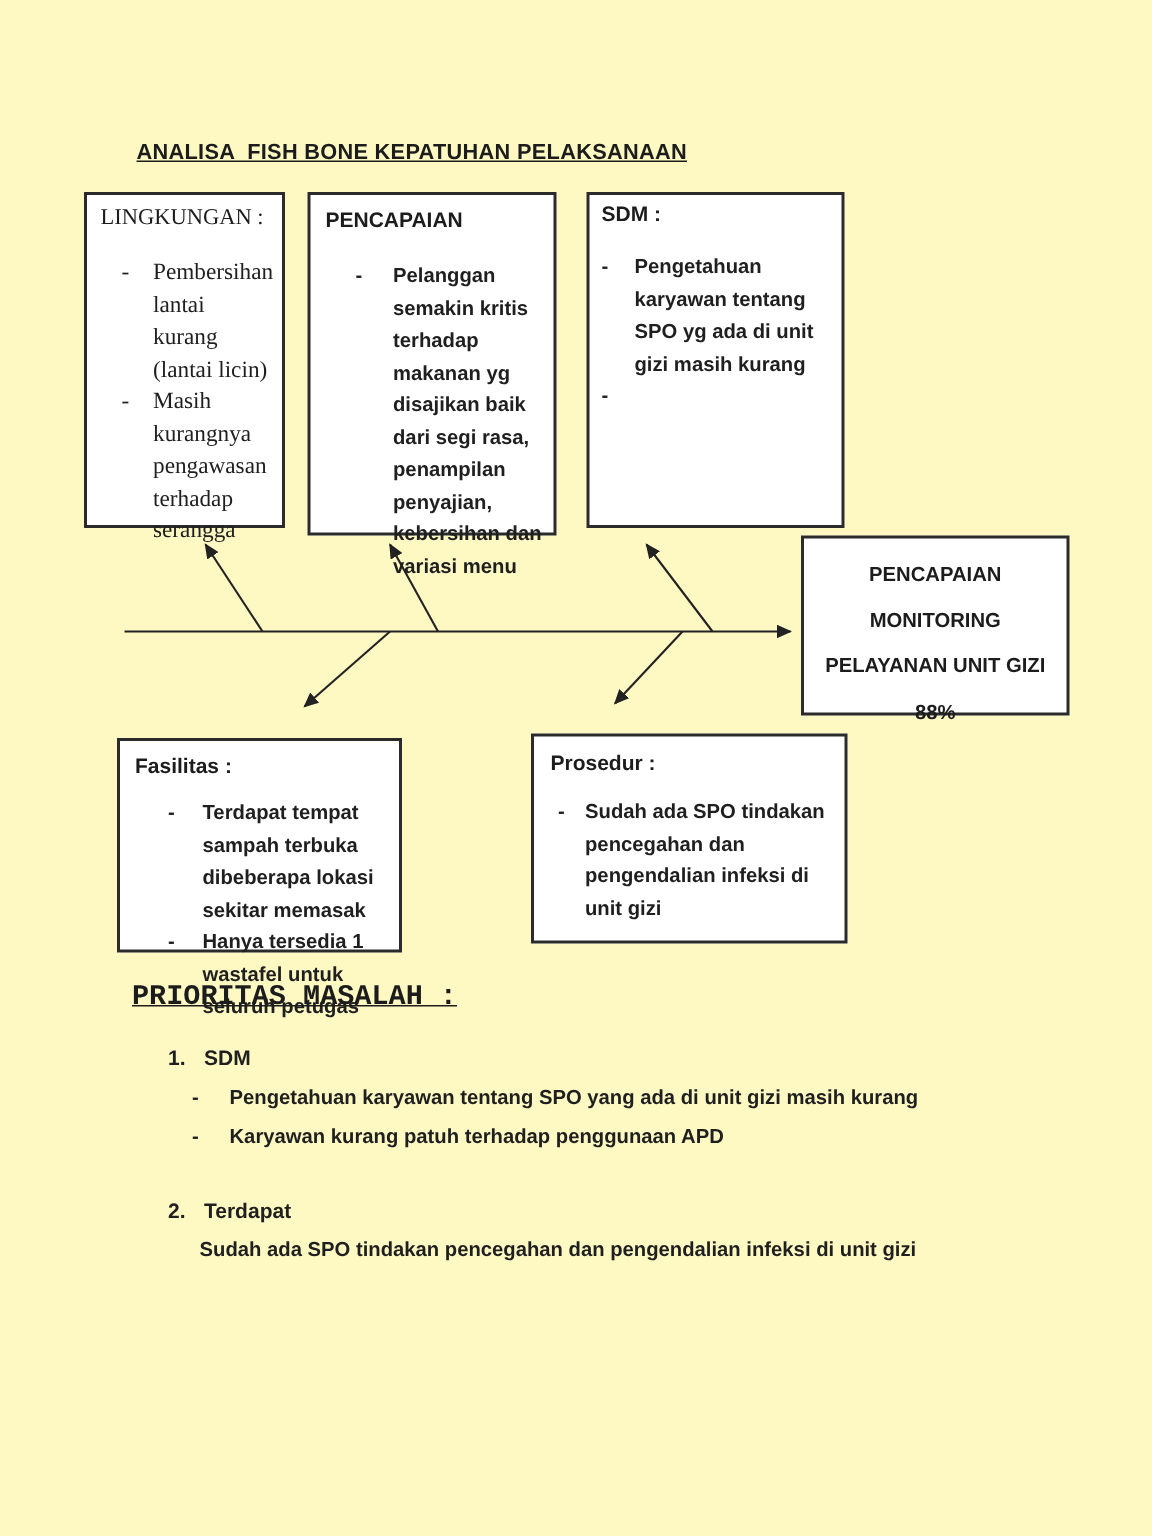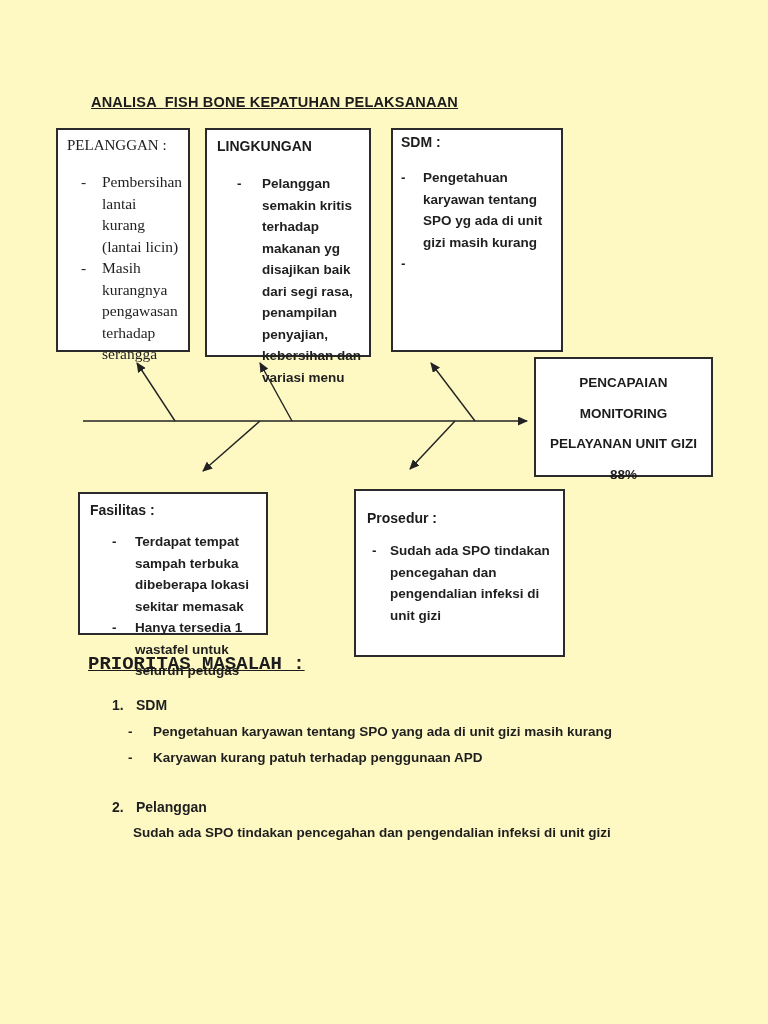--- a/index.html
+++ b/index.html
@@ -40,21 +40,21 @@
 
   #box-pelanggan{left:205px;top:128px;width:166px;height:229px;padding:8px 4px 0 10px;--di:20px;--dw:25px;}
   #box-pelanggan .items{margin-top:19px;}
 
   #box-sdm{left:391px;top:128px;width:172px;height:224px;padding:4px 4px 0 8px;--di:0px;--dw:22px;}
   #box-sdm .items{margin-top:17px;}
 
   #box-fasilitas{left:78px;top:492px;width:190px;height:143px;padding:8px 4px 0 10px;--di:22px;--dw:23px;}
   #box-fasilitas .items{margin-top:13px;}
 
-  #box-prosedur{left:354px;top:489px;width:211px;height:168px;padding:19px 4px 0 11px;--di:5px;--dw:18px;}
+  #box-prosedur{left:354px;top:489px;width:211px;height:140px;padding:9px 4px 0 11px;--di:5px;--dw:18px;}
   #box-prosedur .items{margin-top:14px;}
 
   #box-effect{left:534px;top:357px;width:179px;height:120px;padding:9px 6px 0 6px;text-align:center;}
   #box-effect .eline{font-size:13.5px;font-weight:700;line-height:30.5px;color:#1c1c1c;}
 
   
   .priorities{position:absolute;left:88px;top:653px;width:610px;}
   .p-heading{font-size:19px;font-weight:700;text-decoration:underline;color:#1c1c1c;margin:0 0 22px 0;font-family:Liberation Mono, monospace;}
   .p-entry-header{display:flex;font-size:14px;font-weight:700;margin-left:24px;}
   .p-entry-header .num{flex:0 0 24px;}
@@ -78,35 +78,35 @@
     </defs>
     <line x1="83" y1="421" x2="527" y2="421" marker-end="url(#ah)"></line>
     <line x1="175" y1="421" x2="137" y2="363" marker-end="url(#ah)"></line>
     <line x1="292" y1="421" x2="260" y2="363" marker-end="url(#ah)"></line>
     <line x1="475" y1="421" x2="431" y2="363" marker-end="url(#ah)"></line>
     <line x1="260" y1="421" x2="203" y2="471" marker-end="url(#ah)"></line>
     <line x1="455" y1="421" x2="410" y2="469" marker-end="url(#ah)"></line>
   </svg>
 
   <div class="box" id="box-lingkungan">
-    <div class="box-title">PELANGGAN :</div>
+    <div class="box-title">LINGKUNGAN :</div>
     <div class="items">
       <div class="row">
         <span class="dash">-</span>
         <span class="txt">Pembersihan lantai kurang (lantai licin)</span>
       </div>
       <div class="row">
         <span class="dash">-</span>
         <span class="txt">Masih kurangnya pengawasan terhadap serangga</span>
       </div>
     </div>
   </div>
 
   <div class="box" id="box-pelanggan">
-    <div class="box-title">LINGKUNGAN</div>
+    <div class="box-title">PENCAPAIAN</div>
     <div class="items">
       <div class="row">
         <span class="dash">-</span>
         <span class="txt">Pelanggan semakin kritis terhadap makanan yg disajikan baik dari segi rasa, penampilan penyajian, kebersihan dan variasi menu</span>
       </div>
     </div>
   </div>
 
   <div class="box" id="box-sdm">
     <div class="box-title">SDM :</div>
@@ -162,18 +162,18 @@
       <span class="dash">-</span>
       <span>Pengetahuan karyawan tentang SPO yang ada di unit gizi masih kurang</span>
     </div>
     <div class="p-item">
       <span class="dash">-</span>
       <span>Karyawan kurang patuh terhadap penggunaan APD</span>
     </div>
 
     <div class="p-entry-header gap-entry2">
       <span class="num">2.</span>
-      <span>Pelanggan</span>
+      <span>Terdapat</span>
     </div>
     <div class="p-note">Sudah ada SPO tindakan pencegahan dan pengendalian infeksi di unit gizi</div>
   </div>
 
 </div>
 
 </body></html>

